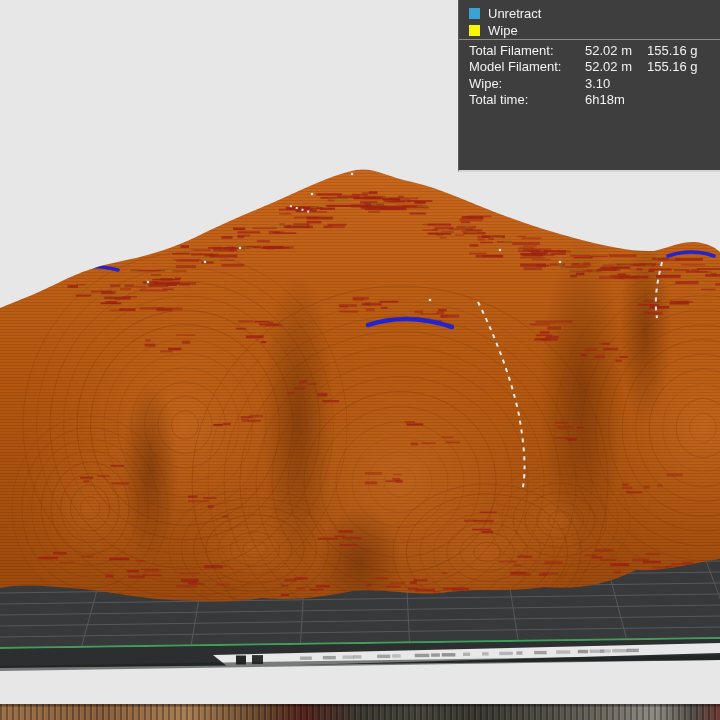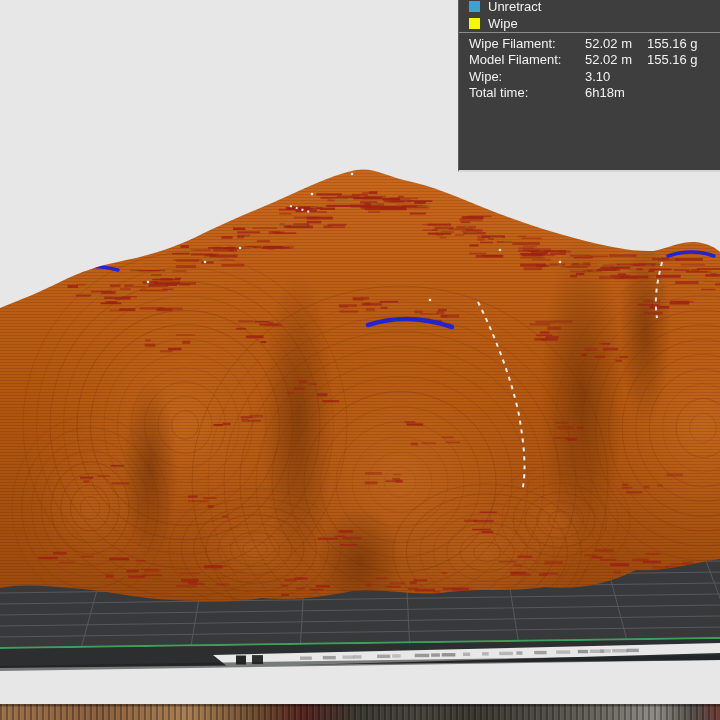--- a/index.html
+++ b/index.html
@@ -4,21 +4,21 @@
 <style>
   html,body{margin:0;padding:0;width:720px;height:720px;overflow:hidden;
     font-family:"Liberation Sans",sans-serif;background:#e7e7e7;}
   #app{position:relative;width:720px;height:720px;}
   #scene{position:absolute;left:0;top:0;}
 
   
   .panel{position:absolute;left:458px;top:0;width:262px;height:172px;
     background:#3e3e3e;color:#f2f2f2;font-size:13px;
     border-left:1px solid #5a5a5a;border-bottom:2px solid #d6d6d6;
-    box-sizing:border-box;padding:4px 10px;overflow:hidden;}
+    box-sizing:border-box;padding:11px 10px;overflow:hidden;}
   .legend-rows{margin-top:-6px;}
   .legend-row{display:flex;align-items:center;gap:8px;height:17px;}
   .swatch{width:11px;height:11px;flex:0 0 11px;}
   .est-title{font-weight:bold;margin-top:7px;height:19px;line-height:19px;}
   .divider{height:1px;background:#8c8c8c;margin:0 -10px 3px -10px;}
   .est-row{display:grid;grid-template-columns:116px 62px 1fr;
     line-height:16.4px;height:16.4px;white-space:nowrap;}
 
   
   .slider{position:absolute;left:0;top:704px;width:638px;height:28px;}
@@ -705,21 +705,21 @@
       <div class="legend-row">
         <span class="swatch" style="background: rgb(247, 247, 0);"></span>
         <span>Wipe</span>
       </div>
     </div>
 
     <div class="divider"></div>
 
     <div>
       <div class="est-row">
-        <span>Wipe Filament:</span>
+        <span>Total Filament:</span>
         <span>52.02 m</span>
         <span>155.16 g</span>
       </div>
       <div class="est-row">
         <span>Model Filament:</span>
         <span>52.02 m</span>
         <span>155.16 g</span>
       </div>
       <div class="est-row">
         <span>Wipe:</span>

